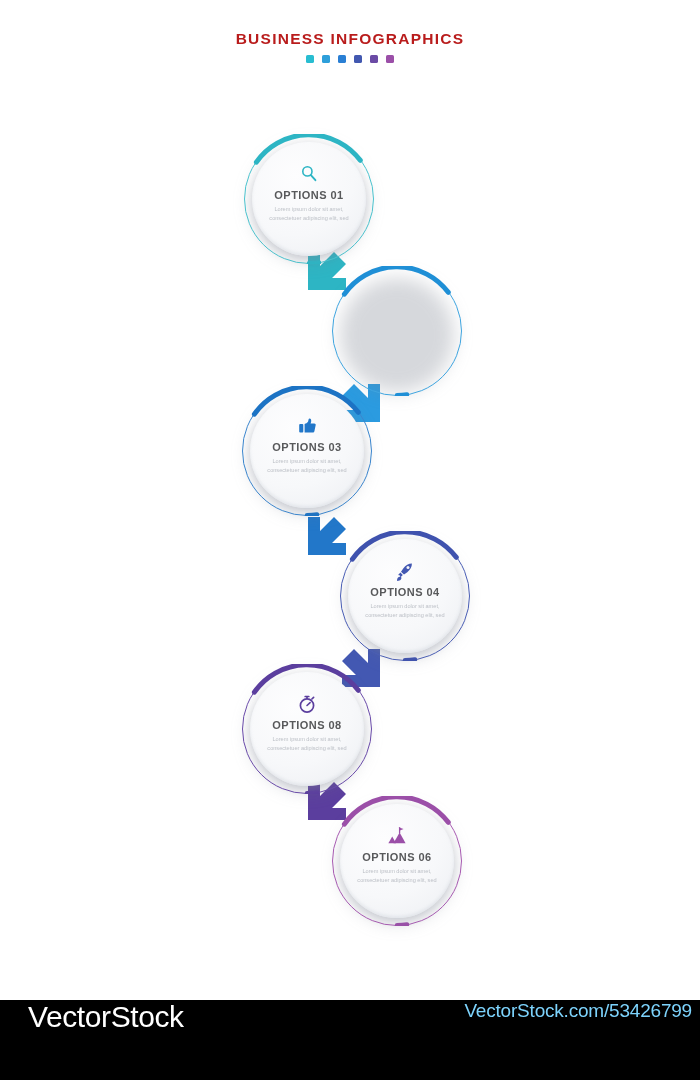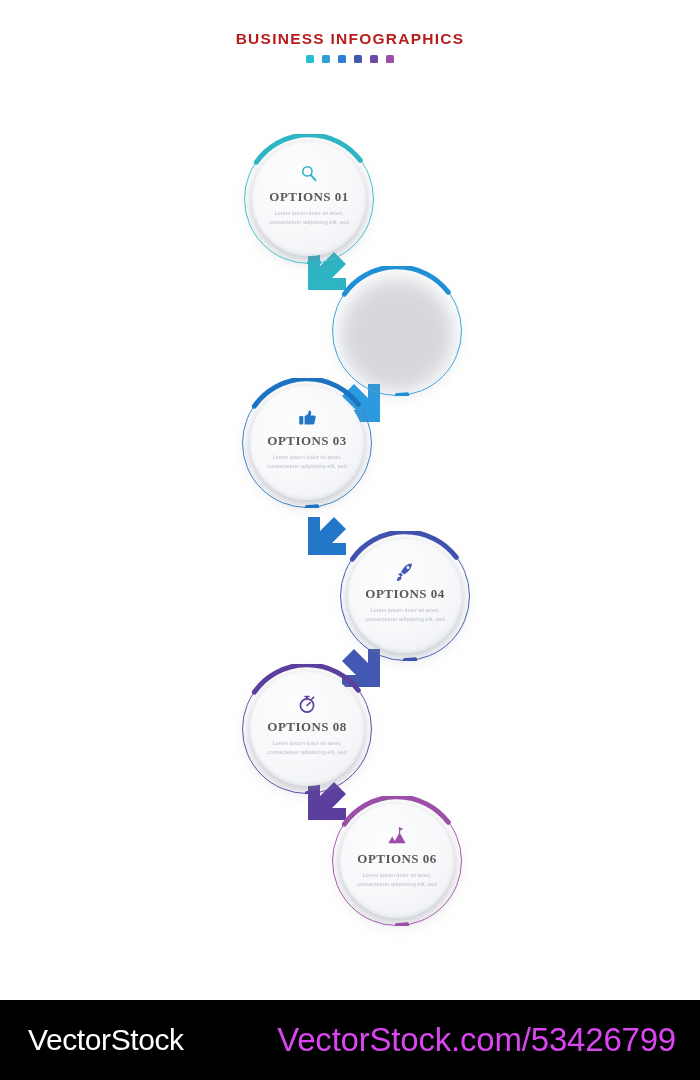--- a/index.html
+++ b/index.html
@@ -105,25 +105,25 @@
   }
 
   .node-icon {
     height: 20px;
     display: flex;
     align-items: center;
     justify-content: center;
     margin-bottom: 5px;
   }
   .node-title {
-    font-size: 13px;
+    font-size: 11px;
     font-weight: bold;
     letter-spacing: 0.45px;
     color: #58595b;
-    font-family: Liberation Serif, serif;
+    font-family: Liberation Sans, sans-serif;
     white-space: nowrap;
   }
   .node-desc {
     margin-top: 4px;
     font-size: 5.6px;
     line-height: 1.62;
     color: #bdc0c7;
     text-align: center;
     width: 88px;
     font-family: "Liberation Sans", sans-serif;
@@ -131,35 +131,35 @@
 
   
   #footer {
     position: absolute;
     left: 0;
     top: 1000px;
     width: 700px;
     height: 80px;
     background: #000000;
     display: flex;
-    align-items: center;
+    align-items: flex-start;
   }
   #footer-logo {
     color: #ffffff;
     font-size: 30px;
     font-family: "Liberation Sans", sans-serif;
     margin-left: 28px;
     letter-spacing: -0.4px;
   }
   #footer-url {
-    color: #d946ef;
-    font-size: 33px;
+    color: #7dd3fc;
+    font-size: 19px;
     font-family: "Liberation Sans", sans-serif;
     margin-left: auto;
-    margin-right: 24px;
+    margin-right: 8px;
     letter-spacing: -0.2px;
   }
 </style>
 </head>
 <body>
 
 <div id="header">
   <div id="header-title">BUSINESS INFOGRAPHICS</div>
   <div id="header-dots">
       <div class="hdot" style="background: rgb(40, 189, 209);"></div>
@@ -209,21 +209,21 @@
         </div>
       </div>
       <div class="step-node" style="left: 332px; top: 266px;">
         <div class="node-shadow"></div>
         <div class="node-ring" style="border-color: rgb(63, 165, 224);"></div>
         <svg width="130" height="130" viewBox="0 0 130 130" style="position: absolute; left: 0px; top: 0px;">
           <path d="M12.41 28.18 A64.2 64.2 0 0 1 116.27 26.36" fill="none" stroke="#1F8FD6" stroke-width="5" stroke-linecap="round"></path>
           <path d="M75.04 128.41 A64.2 64.2 0 0 1 65.00 129.20" fill="none" stroke="#1F8FD6" stroke-width="4.4" stroke-linecap="round"></path>
         </svg>
       </div>
-      <div class="step-node" style="left: 242px; top: 378px;">
+      <div class="step-node" style="left: 242px; top: 386px;">
         <div class="node-shadow"></div>
         <div class="node-ring" style="border-color: rgb(59, 134, 206);"></div>
         <svg width="130" height="130" viewBox="0 0 130 130" style="position: absolute; left: 0px; top: 0px;">
           <path d="M12.41 28.18 A64.2 64.2 0 0 1 116.27 26.36" fill="none" stroke="#1C73C4" stroke-width="5" stroke-linecap="round"></path>
           <path d="M75.04 128.41 A64.2 64.2 0 0 1 65.00 129.20" fill="none" stroke="#1C73C4" stroke-width="4.4" stroke-linecap="round"></path>
         </svg>
         <div class="node-disc">
           <div class="node-icon">
             <svg width="20" height="20" viewBox="0 0 20 20">
               <rect x="2.2" y="8.0" width="4.1" height="8.6" rx="1" fill="#2277C9"></rect>

